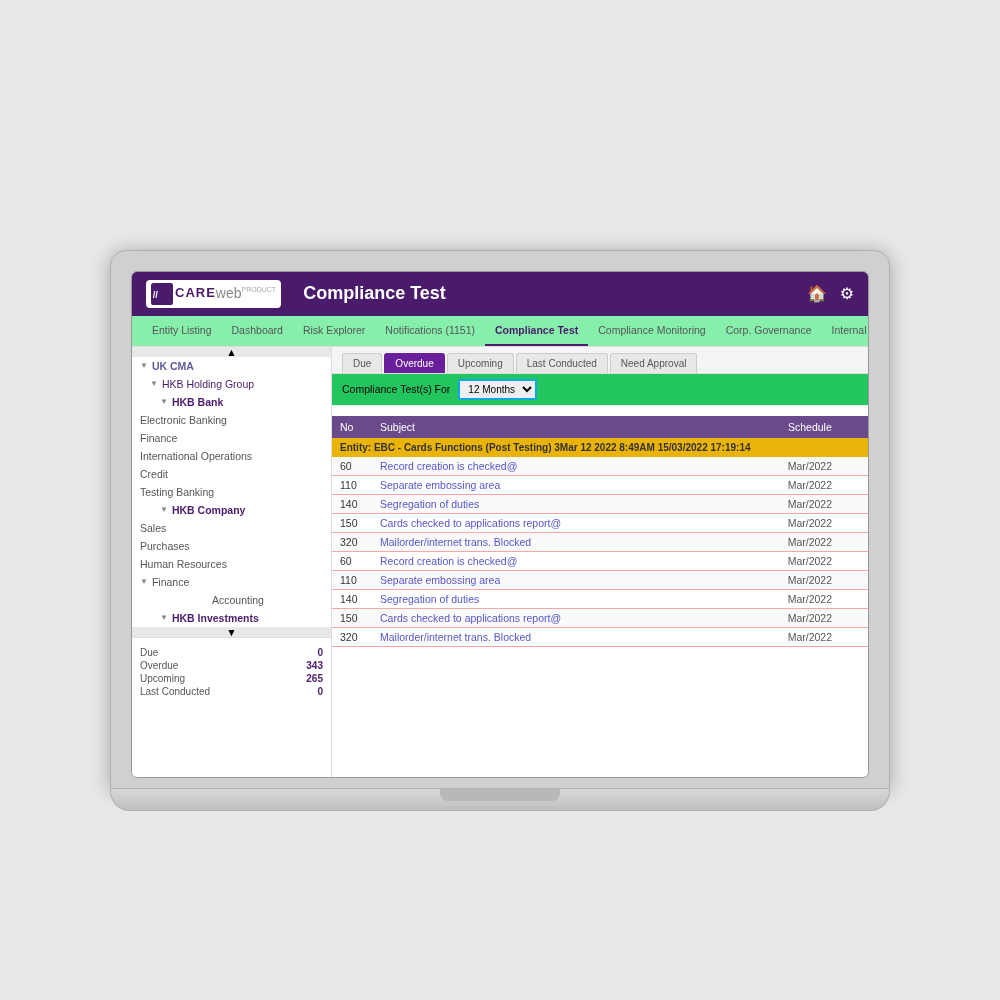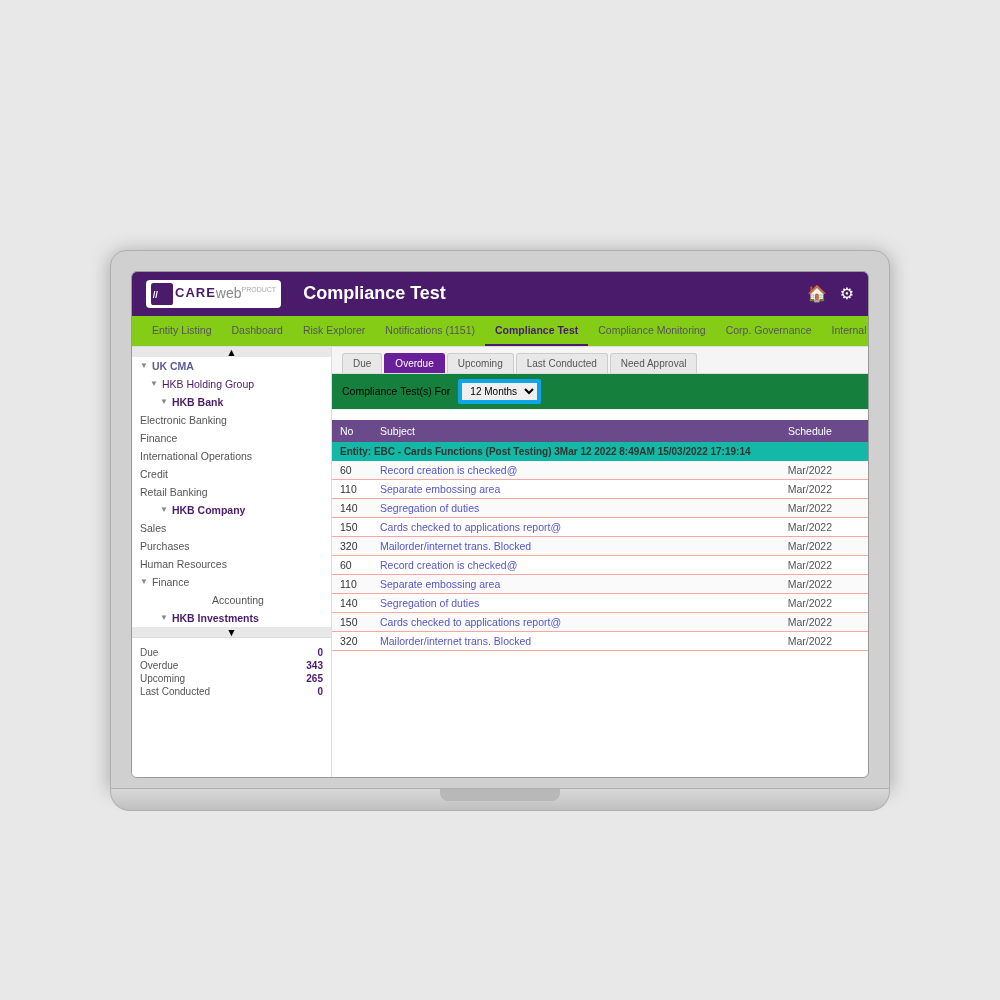--- a/index.html
+++ b/index.html
@@ -89,21 +89,21 @@
     }
     .header-icons {
       display: flex;
       gap: 12px;
       color: white;
       font-size: 16px;
     }
 
     
     .nav-bar {
-      background: #84cc16;
+      background: #86efac;
       display: flex;
       align-items: center;
       padding: 0 10px;
       border-bottom: 1px solid #ddd;
       gap: 0;
     }
     .nav-item {
       padding: 8px 10px;
       font-size: 10.5px;
       color: #555;
@@ -200,28 +200,28 @@
       color: white;
       border-color: #6a1f9a;
     }
 
     
     .filter-bar {
       display: flex;
       align-items: center;
       padding: 5px 10px;
       font-size: 10.5px;
-      background: #15803d;
+      background: #22c55e;
       border-bottom: 1px solid #eee;
       gap: 8px;
     }
     .filter-select {
       font-size: 10px;
       padding: 2px 4px;
-      border: 4px solid #0ea5e9;
+      border: 2px solid #0ea5e9;
       border-radius: 2px;
     }
 
     
     .data-table {
       flex: 1;
       overflow-y: auto;
       margin-top: 10px;
     }
     table {
@@ -231,21 +231,21 @@
     }
     thead th {
       background: #6a4a8a;
       color: white;
       padding: 5px 8px;
       text-align: left;
       font-weight: normal;
     }
     thead th:last-child { text-align: center; }
     .entity-row td {
-      background: #14b8a6;
+      background: #eab308;
       padding: 4px 8px;
       font-size: 10px;
       color: #333;
       font-weight: bold;
     }
     .data-row td {
       padding: 3px 8px;
       border-bottom: 1px solid #fca5a5;
       color: #555;
     }
@@ -317,21 +317,21 @@
                 <div class="tree-item level-3">
                   <span>Finance</span>
                 </div>
                 <div class="tree-item level-3">
                   <span>International Operations</span>
                 </div>
                 <div class="tree-item level-3">
                   <span>Credit</span>
                 </div>
                 <div class="tree-item level-3">
-                  <span>Retail Banking</span>
+                  <span>Testing Banking</span>
                 </div>
                 <div class="tree-item level-2">
                   <span class="arrow">▼</span>
                   <span>HKB Company</span>
                 </div>
                 <div class="tree-item level-3">
                   <span>Sales</span>
                 </div>
                 <div class="tree-item level-3">
                   <span>Purchases</span>

